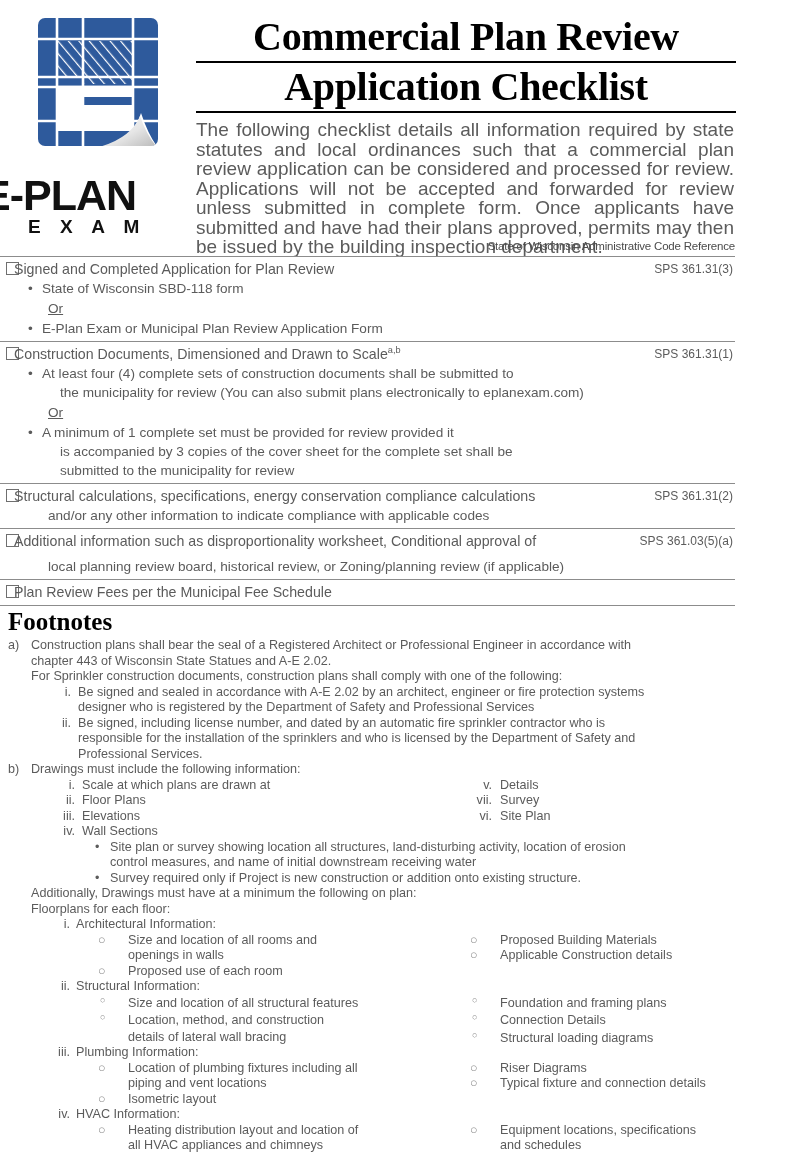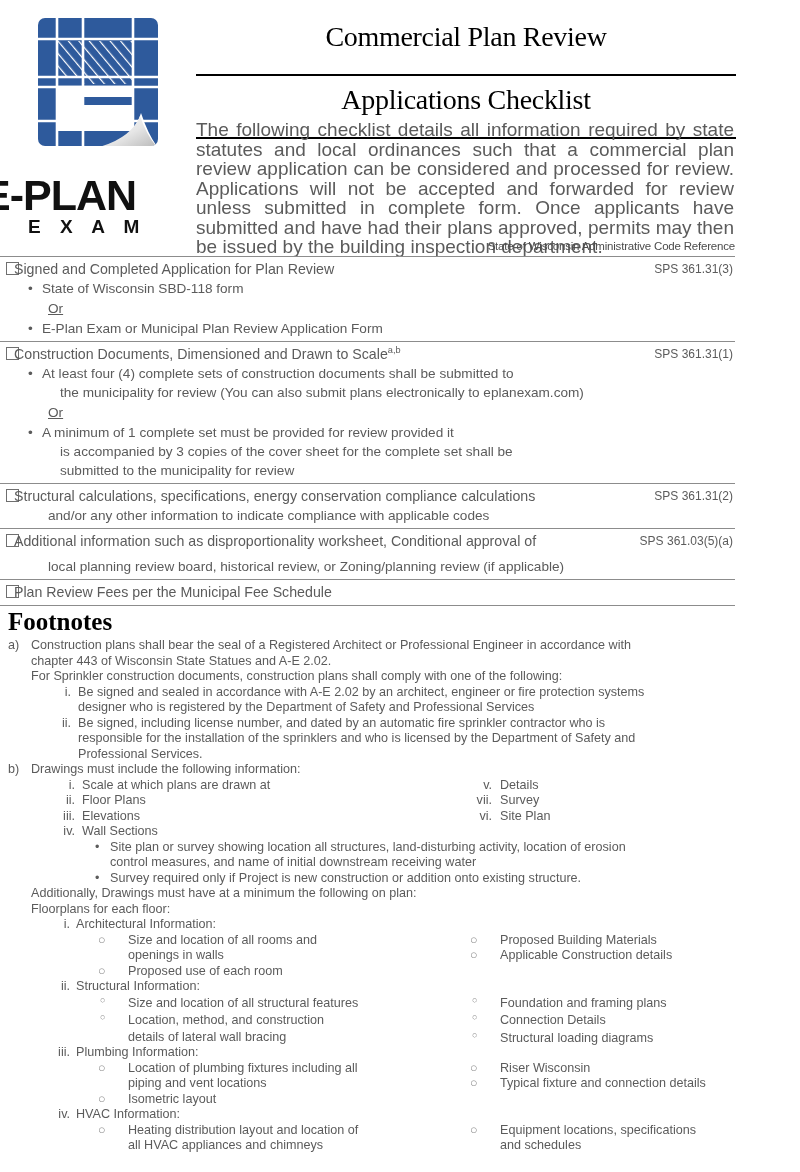--- a/index.html
+++ b/index.html
@@ -65,28 +65,28 @@
   }
 
   .title-block {
     position: absolute;
     left: 196px;
     top: 14px;
     width: 540px;
   }
   .doc-title-line {
     font-family: "Liberation Serif", serif;
-    font-weight: normal;
-    font-size: 28px;
+    font-weight: bold;
+    font-size: 40px;
     line-height: 46px;
     color: #000000;
     text-align: center;
     letter-spacing: -0.3px;
     border-bottom: 2.5px solid #000;
-    padding-bottom: 14px;
+    padding-bottom: 1px;
     white-space: nowrap;
   }
   .doc-title-line + .doc-title-line { margin-top: 1px; }
 
   .intro {
     position: absolute;
     left: 196px;
     top: 120px;
     width: 538px;
     font-size: 19px;
@@ -283,21 +283,21 @@
           <path d="M120 130 L62 130 Q94 121 103 99 Q110 119 120 130 Z" fill="url(#curlg)"></path>
         </g>
       </svg>
     </div>
     <div class="logo-wordmark">E-PLAN</div>
     <div class="logo-sub">E X A M</div>
   </div>
 
   <div class="title-block">
     <div class="doc-title-line">Commercial Plan Review</div>
-    <div class="doc-title-line">Applications Checklist</div>
+    <div class="doc-title-line">Application Checklist</div>
   </div>
 
   <div class="intro">The following checklist details all information required by state statutes and local ordinances such that a commercial plan review application can be considered and processed for review. Applications will not be accepted and forwarded for review unless submitted in complete form. Once applicants have submitted and have had their plans approved, permits may then be issued by the building inspection department.</div>
   <div class="code-ref-header">State of Wisconsin Administrative Code Reference</div>
 </div>
 
 <div class="checklist">
 
   <div class="ck-row">
     <div class="ck-box-cell">
@@ -419,21 +419,21 @@
       <div class="fn-line" style="padding-left:30px;line-height:17.5px;"><span class="circ-sup" style="left:2px;top:-2px;">○</span><span>Structural loading diagrams</span></div>
     </div>
   </div>
 
   <div class="fn-line ind-i-t"><span class="rom-marker" style="left:44px;width:26px;">iii.</span><span>Plumbing Information:</span></div>
   <div class="fn-cols">
     <div class="fn-line ind-o-t"><span class="circ" style="left:98px;">○</span><span>Location of plumbing fixtures including all</span></div>
     <div class="fn-line ind-o-t">piping and vent locations</div>
     <div class="fn-line ind-o-t"><span class="circ" style="left:98px;">○</span><span>Isometric layout</span></div>
     <div class="fn-col-r">
-      <div class="fn-line" style="padding-left:30px;"><span class="circ" style="left:0px;">○</span><span>Riser Wisconsin</span></div>
+      <div class="fn-line" style="padding-left:30px;"><span class="circ" style="left:0px;">○</span><span>Riser Diagrams</span></div>
       <div class="fn-line" style="padding-left:30px;"><span class="circ" style="left:0px;">○</span><span>Typical fixture and connection details</span></div>
     </div>
   </div>
 
   <div class="fn-line ind-i-t"><span class="rom-marker" style="left:44px;width:26px;">iv.</span><span>HVAC Information:</span></div>
   <div class="fn-cols">
     <div class="fn-line ind-o-t"><span class="circ" style="left:98px;">○</span><span>Heating distribution layout and location of</span></div>
     <div class="fn-line ind-o-t">all HVAC appliances and chimneys</div>
     <div class="fn-col-r">
       <div class="fn-line" style="padding-left:30px;"><span class="circ" style="left:0px;">○</span><span>Equipment locations, specifications</span></div>

